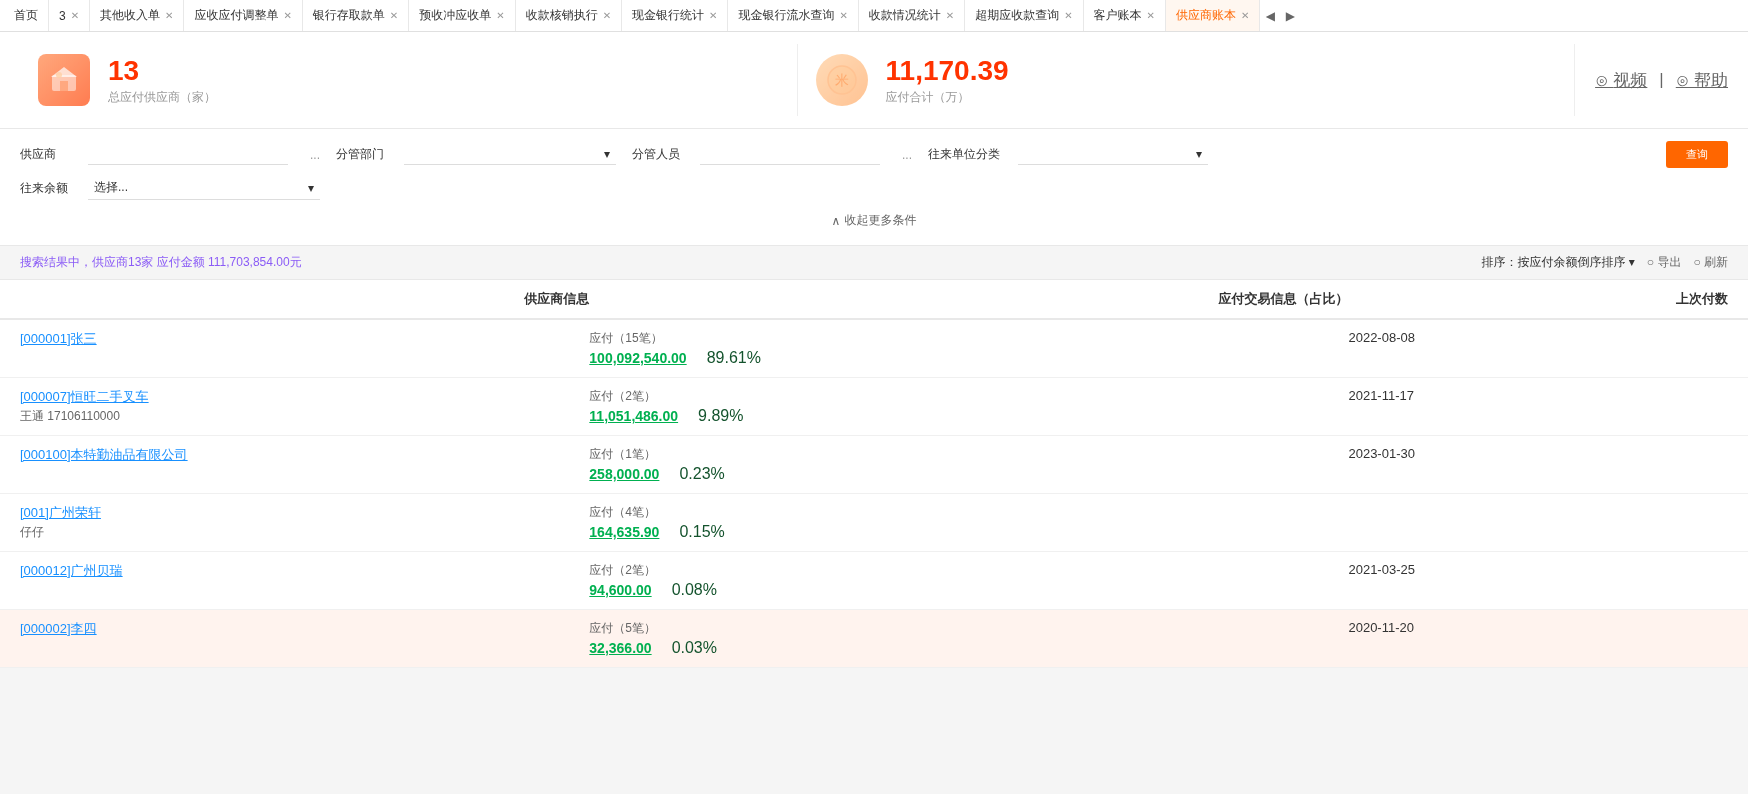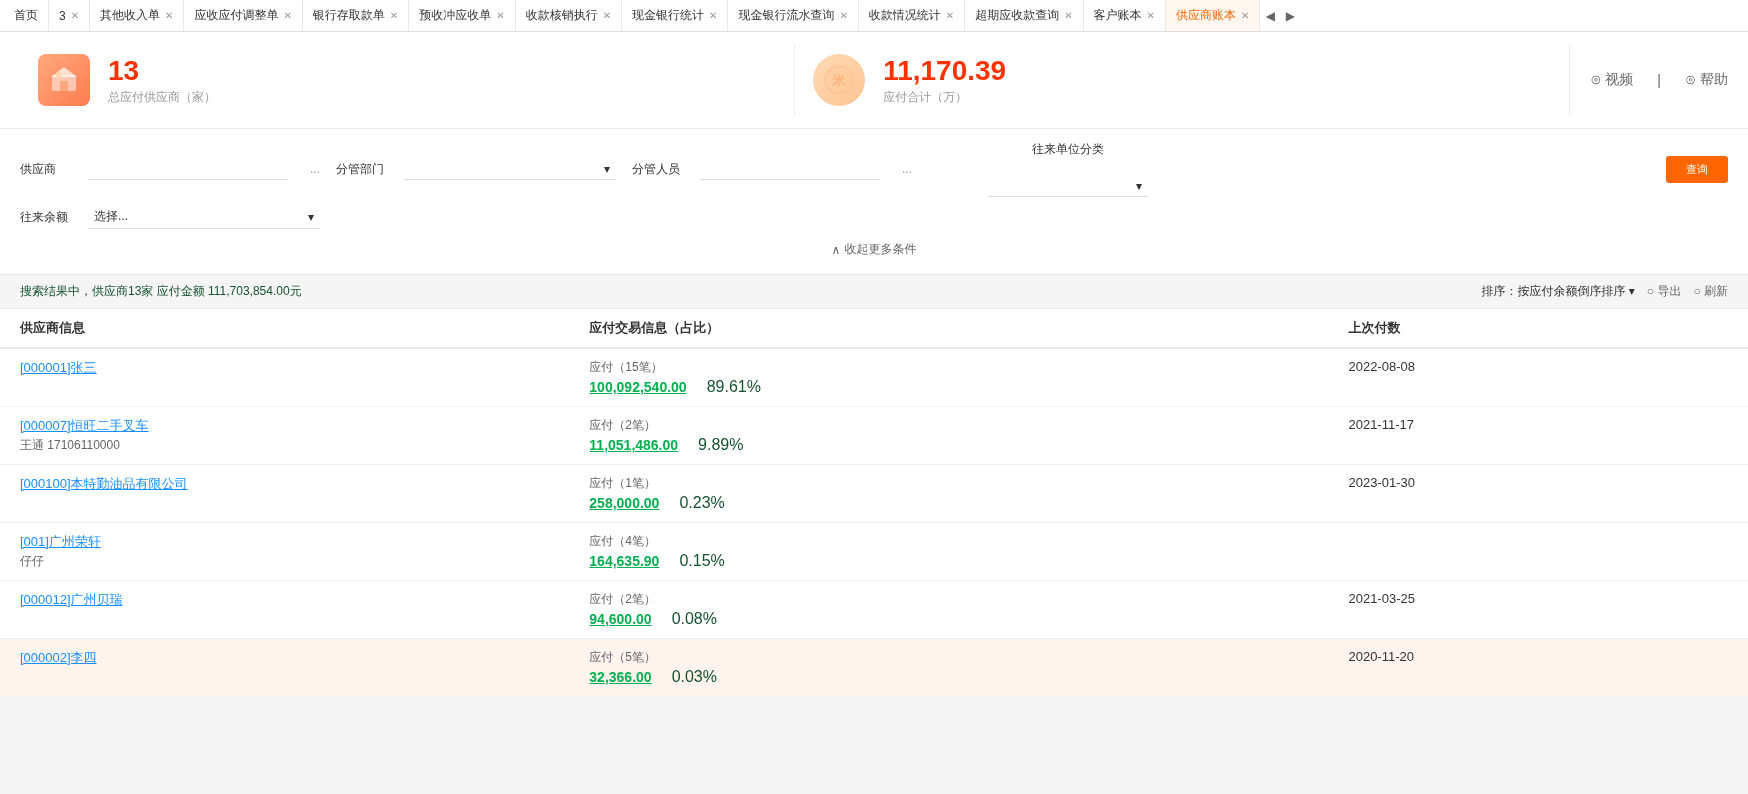--- a/index.html
+++ b/index.html
@@ -77,25 +77,26 @@
       line-height: 1.2;
     }
     .summary-label {
       font-size: 12px;
       color: #999;
       margin-top: 2px;
     }
     .top-right-links {
       display: flex;
       align-items: center;
-      gap: 24px;
-      font-size: 14px;
+      gap: 12px;
+      font-size: 17px;
       color: #666;
       margin-left: auto;
       padding-left: 20px;
+      text-decoration: underline;
     }
     .top-right-links span { cursor: pointer; color: #666; }
 
     
     .filter-section {
       background: #fff;
       padding: 12px 20px;
       border-bottom: 1px solid #e8e8e8;
     }
     .filter-row {
@@ -169,38 +170,39 @@
 
     
     .results-bar {
       background: #f5f5f5;
       padding: 8px 20px;
       display: flex;
       align-items: center;
       justify-content: space-between;
       border-bottom: 1px solid #e8e8e8;
     }
-    .results-info { font-size: 12px; color: #14532d; }
+    .results-info { font-size: 12px; color: #8b5cf6; }
     .results-actions { display: flex; align-items: center; gap: 12px; font-size: 12px; color: #666; }
     .results-actions span { cursor: pointer; }
     .results-actions .sort-btn { color: #333; }
 
     
     .data-table {
       background: #fff;
       width: 100%;
     }
     .table-header {
       display: flex;
       background: #fff;
       border-bottom: 2px solid #e8e8e8;
       padding: 10px 20px;
       font-size: 13px;
       font-weight: bold;
       color: #333;
+      text-align: right;
     }
     .col-supplier { flex: 3; }
     .col-transaction { flex: 4; }
     .col-last-pay { flex: 2; }
 
     .table-row {
       display: flex;
       border-bottom: 1px solid #f0f0f0;
       padding: 10px 20px;
       align-items: flex-start;
@@ -372,21 +374,21 @@
       <div class="filter-select" style="min-width:160px;">
         <span></span>
         <span>▾</span>
       </div>
     </div>
     <div class="filter-item" style="max-width:280px;">
       <span class="filter-label">分管人员</span>
       <input class="filter-input" type="text" style="min-width: 160px;">
       <span class="filter-dots">...</span>
     </div>
-    <div class="filter-item" style="max-width:280px;flex-direction:column;">
+    <div class="filter-item" style="max-width:280px;">
       <span class="filter-label">往来单位分类</span>
       <div class="filter-select" style="min-width:160px;">
         <span></span>
         <span>▾</span>
       </div>
     </div>
     <button class="btn-query">查询</button>
   </div>
   <div class="filter-row">
     <div class="filter-item">

